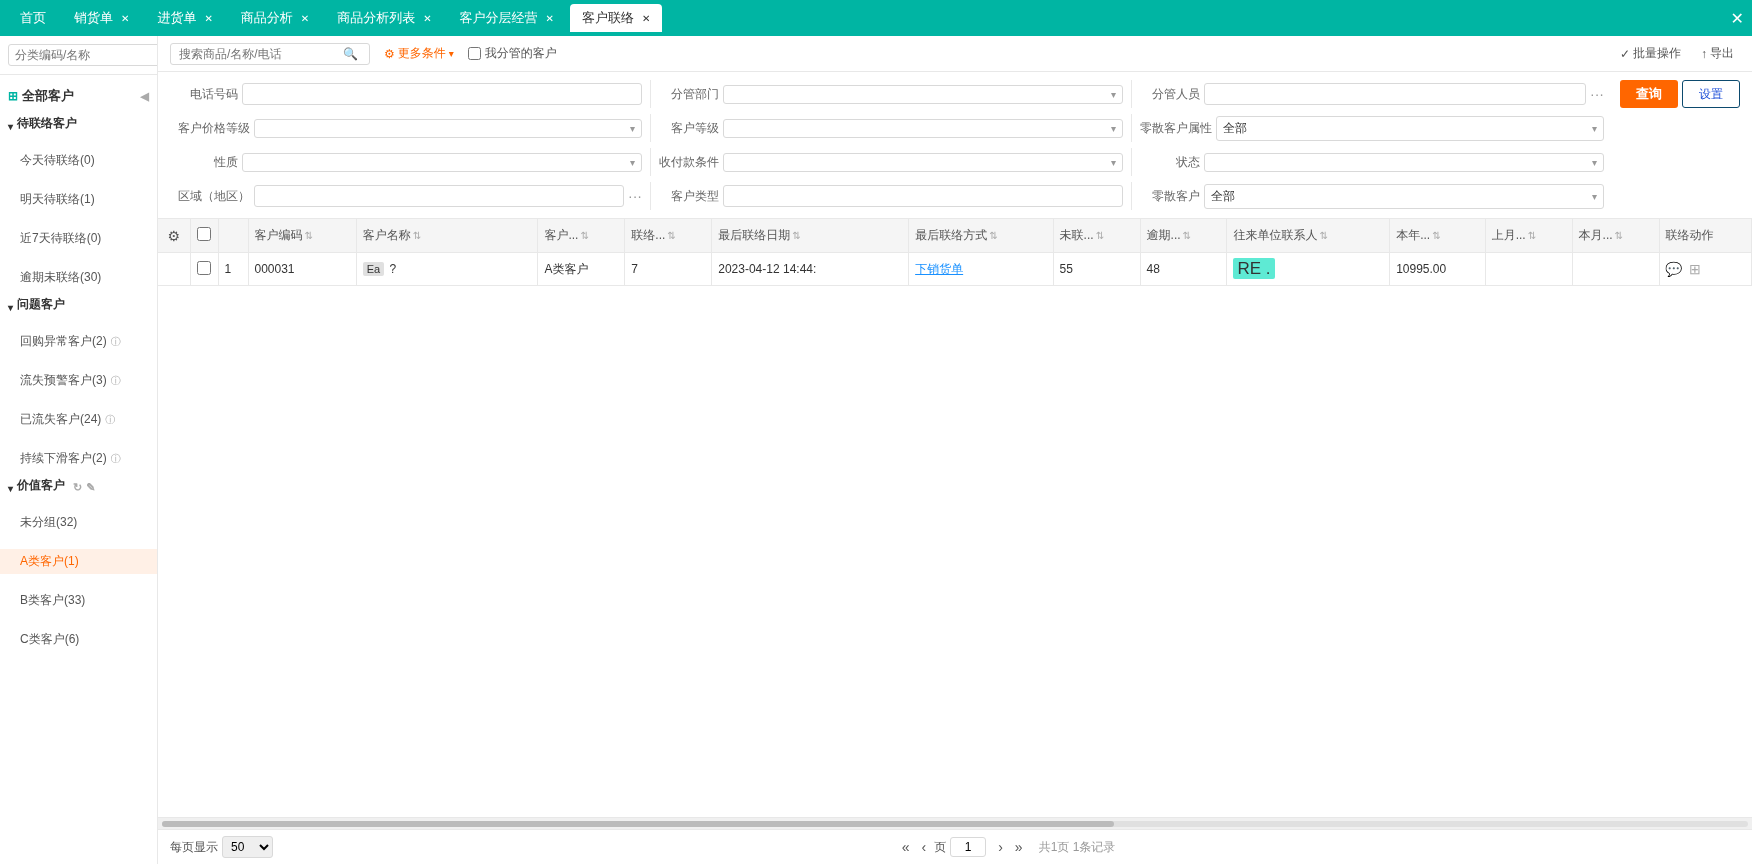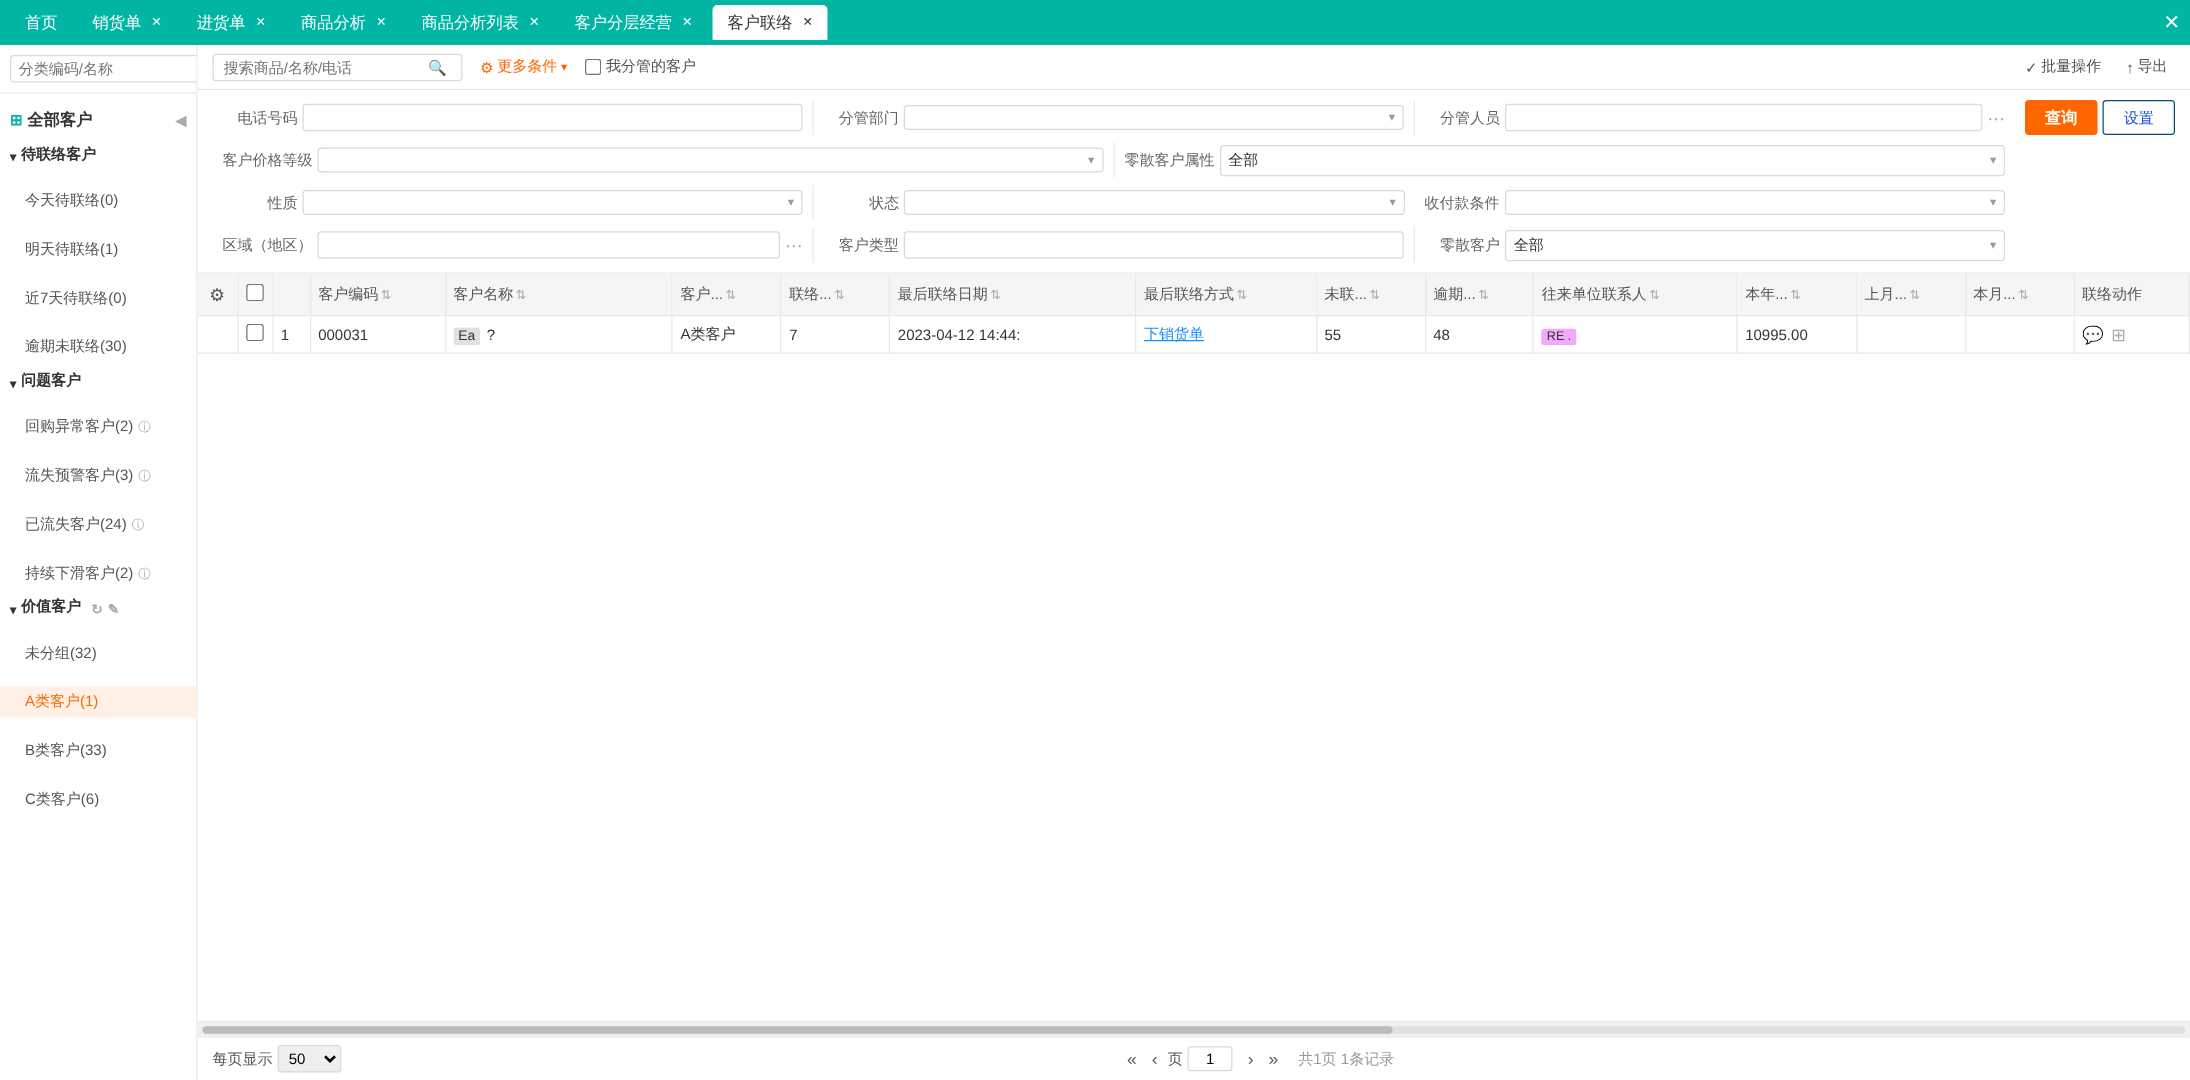--- a/index.html
+++ b/index.html
@@ -317,46 +317,53 @@
           </div>
 
           <div class="filter-row">
             <div class="filter-item">
               <span class="filter-label">客户价格等级</span>
               <div class="filter-select">
                 <span></span>
                 <span class="chevron triangle-down"></span>
               </div>
             </div>
+            <div class="filter-item">
+              <span class="filter-label">客户等级</span>
+              <div class="filter-select">
+                <span></span>
+                <span class="chevron triangle-down"></span>
+              </div>
+            </div>
             <div class="filter-item" style="border-right:none;">
               <span class="filter-label">零散客户属性</span>
               <div class="filter-select">
                 <span>全部</span>
                 <span class="chevron triangle-down"></span>
               </div>
             </div>
           </div>
 
           <div class="filter-row">
             <div class="filter-item">
               <span class="filter-label">性质</span>
               <div class="filter-select">
                 <span></span>
                 <span class="chevron triangle-down"></span>
               </div>
             </div>
+            <div class="filter-item">
+              <span class="filter-label">收付款条件</span>
+              <div class="filter-select">
+                <span></span>
+                <span class="chevron triangle-down"></span>
+              </div>
+            </div>
             <div class="filter-item" style="border-right:none;">
               <span class="filter-label">状态</span>
-              <div class="filter-select">
-                <span></span>
-                <span class="chevron triangle-down"></span>
-              </div>
-            </div>
-            <div class="filter-item">
-              <span class="filter-label">收付款条件</span>
               <div class="filter-select">
                 <span></span>
                 <span class="chevron triangle-down"></span>
               </div>
             </div>
           </div>
 
           <div class="filter-row" style="margin-bottom:0;">
             <div class="filter-item">
               <span class="filter-label">区域（地区）</span>
@@ -486,21 +493,21 @@
             </td>
             <td>A类客户</td>
             <td>7</td>
             <td>2023-04-12 14:44:</td>
             <td>
               <a>下销货单</a>
             </td>
             <td>55</td>
             <td>48</td>
             <td>
-              <span style="background:#f0abfc; padding:1px 4px; border-radius:2px; font-size:10px;">RE .</span>
+              <span style="background:#5eead4; padding:1px 4px; border-radius:2px; font-size:17px;">RE .</span>
             </td>
             <td>10995.00</td>
             <td></td>
             <td></td>
             <td>
               <div class="row-actions">
                 <span class="action-icon" title="联络">💬</span>
                 <span class="action-icon" title="二维码">⊞</span>
               </div>
             </td>

